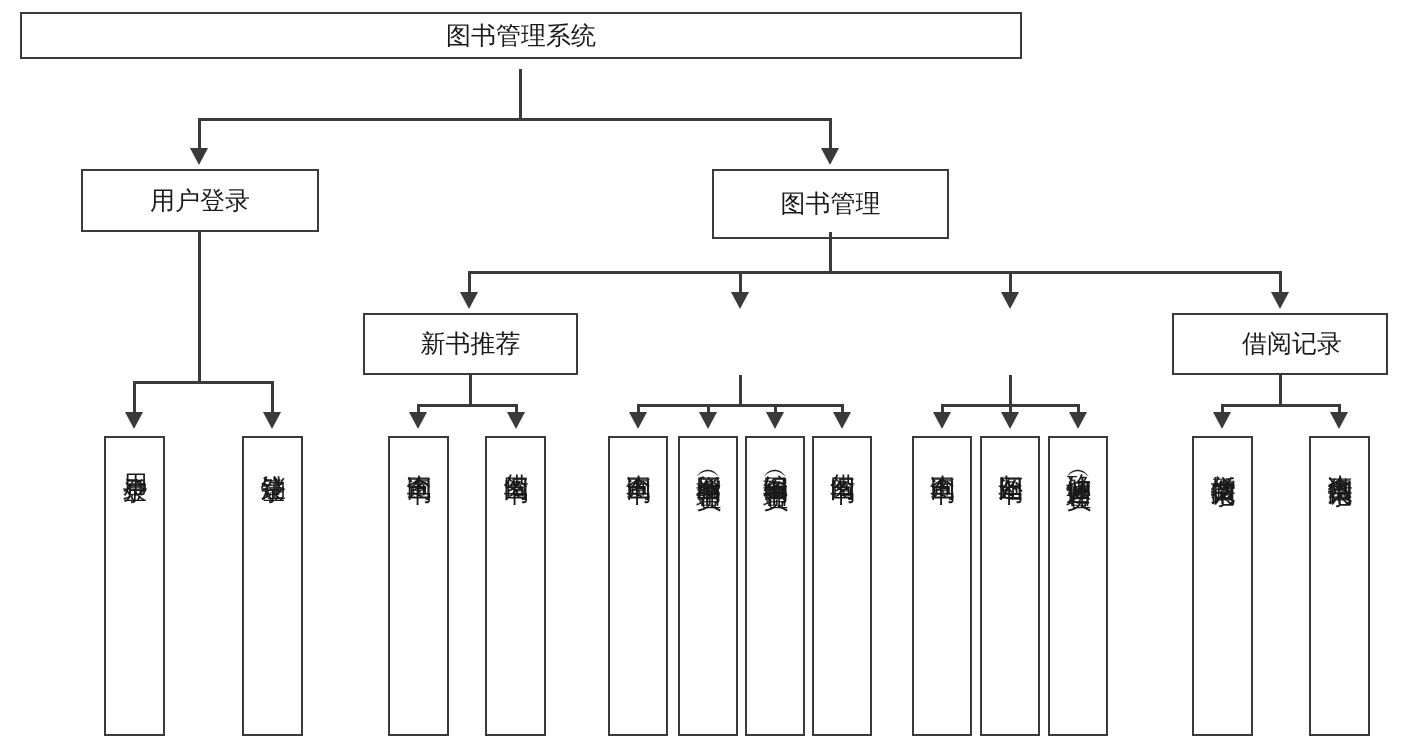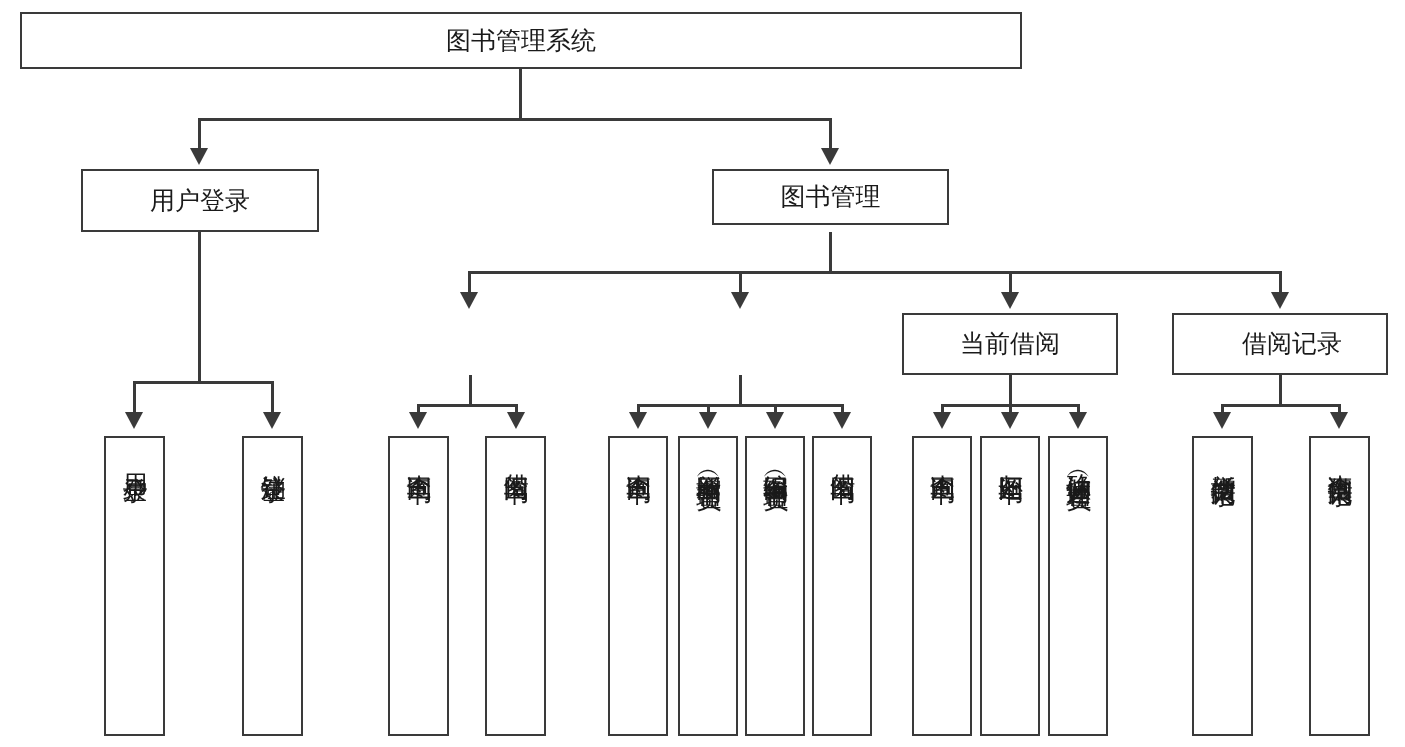--- a/index.html
+++ b/index.html
@@ -70,37 +70,37 @@
     color: #b9b9b9;
     white-space: nowrap;
     font-family: "DejaVu Sans", "Liberation Sans", sans-serif;
   }
 </style>
 </head>
 <body>
 
 <div id="canvas">
 
-  <div class="node horiz" style="left:20px; top:12px; width:1002px; height:57px;">
+  <div class="node horiz" style="left:20px; top:12px; width:1002px; height:47px;">
     <span class="label">图书管理系统</span>
   </div>
 
   <div class="node horiz" style="left:81px; top:169px; width:238px; height:63px;">
     <span class="label">用户登录</span>
   </div>
 
-  <div class="node horiz" style="left:712px; top:169px; width:237px; height:56px;">
+  <div class="node horiz" style="left:712px; top:169px; width:237px; height:70px;">
     <span class="label">图书管理</span>
   </div>
 
-
-
-  <div class="node horiz" style="left:902px; top:313px; width:216px; height:62px;">
-    <span class="label">当前借阅</span>
-  </div>
+  <div class="node horiz" style="left:363px; top:313px; width:215px; height:62px;">
+    <span class="label">新书推荐</span>
+  </div>
+
+
 
   <div class="node horiz" style="left:1172px; top:313px; width:216px; height:62px;padding-left:24px;">
     <span class="label">借阅记录</span>
   </div>
 
   <div class="node vert" style="left:104px; top:436px; width:61px; height:300px;">
     <span class="label">用户登录</span>
   </div>
 
   <div class="node vert" style="left:242px; top:436px; width:61px; height:300px;">

